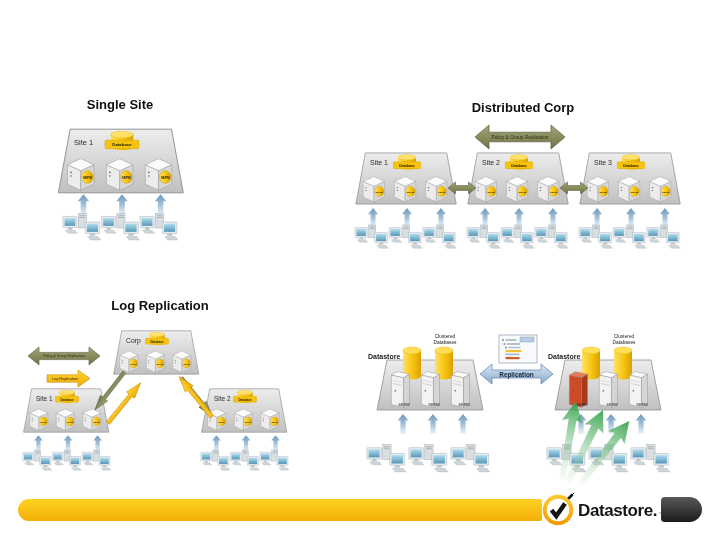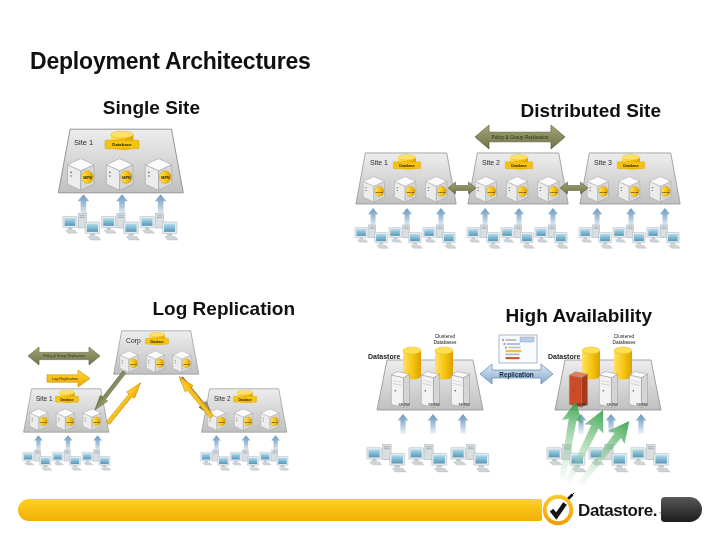--- a/index.html
+++ b/index.html
@@ -1,19 +1,19 @@
 <!DOCTYPE html>
 <html><head>
 <meta charset="utf-8">
 <style>
   html,body{margin:0;padding:0;background:#ffffff;}
   .slide{position:relative;width:720px;height:540px;background:#ffffff;overflow:hidden;
          font-family:"Liberation Sans",sans-serif;}
   .title{position:absolute;left:30px;top:48px;font-size:23px;font-weight:bold;color:#101010;letter-spacing:-0.2px;}
-  .heading{position:absolute;font-size:19px;font-weight:bold;color:#101010;text-align:right;}
+  .heading{position:absolute;font-size:13px;font-weight:bold;color:#101010;text-align:center;}
   .h-single{left:40px;top:97px;width:160px;}
   .h-dist{left:385px;top:100px;width:276px;}
   .h-log{left:25px;top:298px;width:270px;}
   .h-ha{left:372px;top:305px;width:280px;}
   .dsvg{position:absolute;}
   svg text{font-family:"Liberation Sans",sans-serif;}
   .footer-bar{position:absolute;left:18px;top:499px;width:524px;height:22px;
               background:linear-gradient(#ffd124,#f3ae06);border-radius:11px 2px 2px 11px;}
   .logo-svg{position:absolute;left:541px;top:492px;}
   .brand{position:absolute;left:578px;top:501px;font-size:17px;font-weight:bold;color:#161616;letter-spacing:-0.4px;}
@@ -132,25 +132,23 @@
         <use href="#sym-uparrow" x="14" y="0" width="12" height="20"></use>
         <use href="#sym-uparrow" x="50" y="0" width="12" height="20"></use>
         <use href="#sym-uparrow" x="86" y="0" width="12" height="20"></use>
         <use href="#sym-client" x="0" y="16" width="40" height="32"></use>
         <use href="#sym-client" x="36" y="16" width="40" height="32"></use>
         <use href="#sym-client" x="72" y="16" width="40" height="32"></use>
       </symbol>
     </defs>
   </svg>
 
-  <div class="title">Deployment Architectures</div>
   <div class="heading h-single">Single Site</div>
-  <div class="heading h-dist">Distributed Site</div>
+  <div class="heading h-dist">Distributed Corp</div>
   <div class="heading h-log">Log Replication</div>
-  <div class="heading h-ha">High Availability</div>
 
   <svg class="dsvg" style="left:40px;top:120px" width="160" height="130" viewBox="0 0 160 130">
     <use href="#sym-sitecore" x="16" y="8" width="132" height="66"></use>
     <text x="34" y="25" font-size="7.5" fill="#2b2b2b">Site 1</text>
     <use href="#sym-clientrow" x="22" y="74" width="120" height="56"></use>
   </svg>
 
   <svg class="dsvg" style="left:350px;top:120px" width="350" height="145" viewBox="0 0 350 145">
     <g transform="translate(125,5)">
       <polygon points="0,12 14,0 14,7.2 76,7.2 76,0 90,12 76,24 76,16.8 14,16.8 14,24" fill="url(#gOlive)" stroke="#5d6040" stroke-width="0.7"></polygon>

